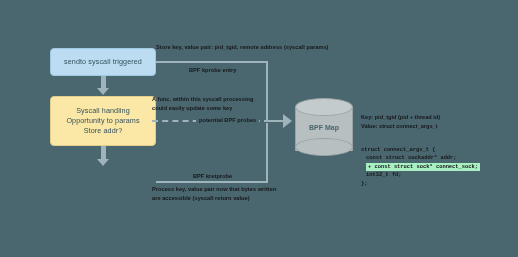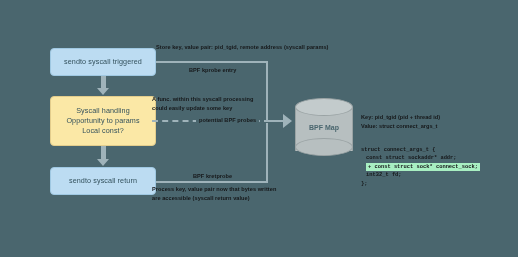--- a/index.html
+++ b/index.html
@@ -199,29 +199,26 @@
   <div class="node node-blue" id="node-trigger">
     <span>sendto syscall triggered</span>
   </div>
 
   <div class="varrow" id="vline1"></div>
   <div class="vhead" id="vhead1"></div>
 
   <div class="node node-yellow" id="node-handling">
     <span>Syscall handling</span>
     <span>Opportunity to params</span>
-    <span>Local const?</span>
+    <span>Store addr?</span>
   </div>
 
   <div class="varrow" id="vline2"></div>
   <div class="vhead" id="vhead2"></div>
 
-  <div class="node node-blue" id="node-return">
-    <span>sendto syscall return</span>
-  </div>
 
   <div class="lineh" id="top-h"></div>
   <div class="linev" id="top-v"></div>
   <div class="lineh" id="bot-h"></div>
   <div class="linev" id="bot-v"></div>
   <div class="lineh" id="map-h"></div>
   <div id="map-head"></div>
   <div id="dash-line"></div>
 
   <div class="annot" id="annot-top-1">Store key, value pair: pid_tgid, remote address (syscall params)</div>

